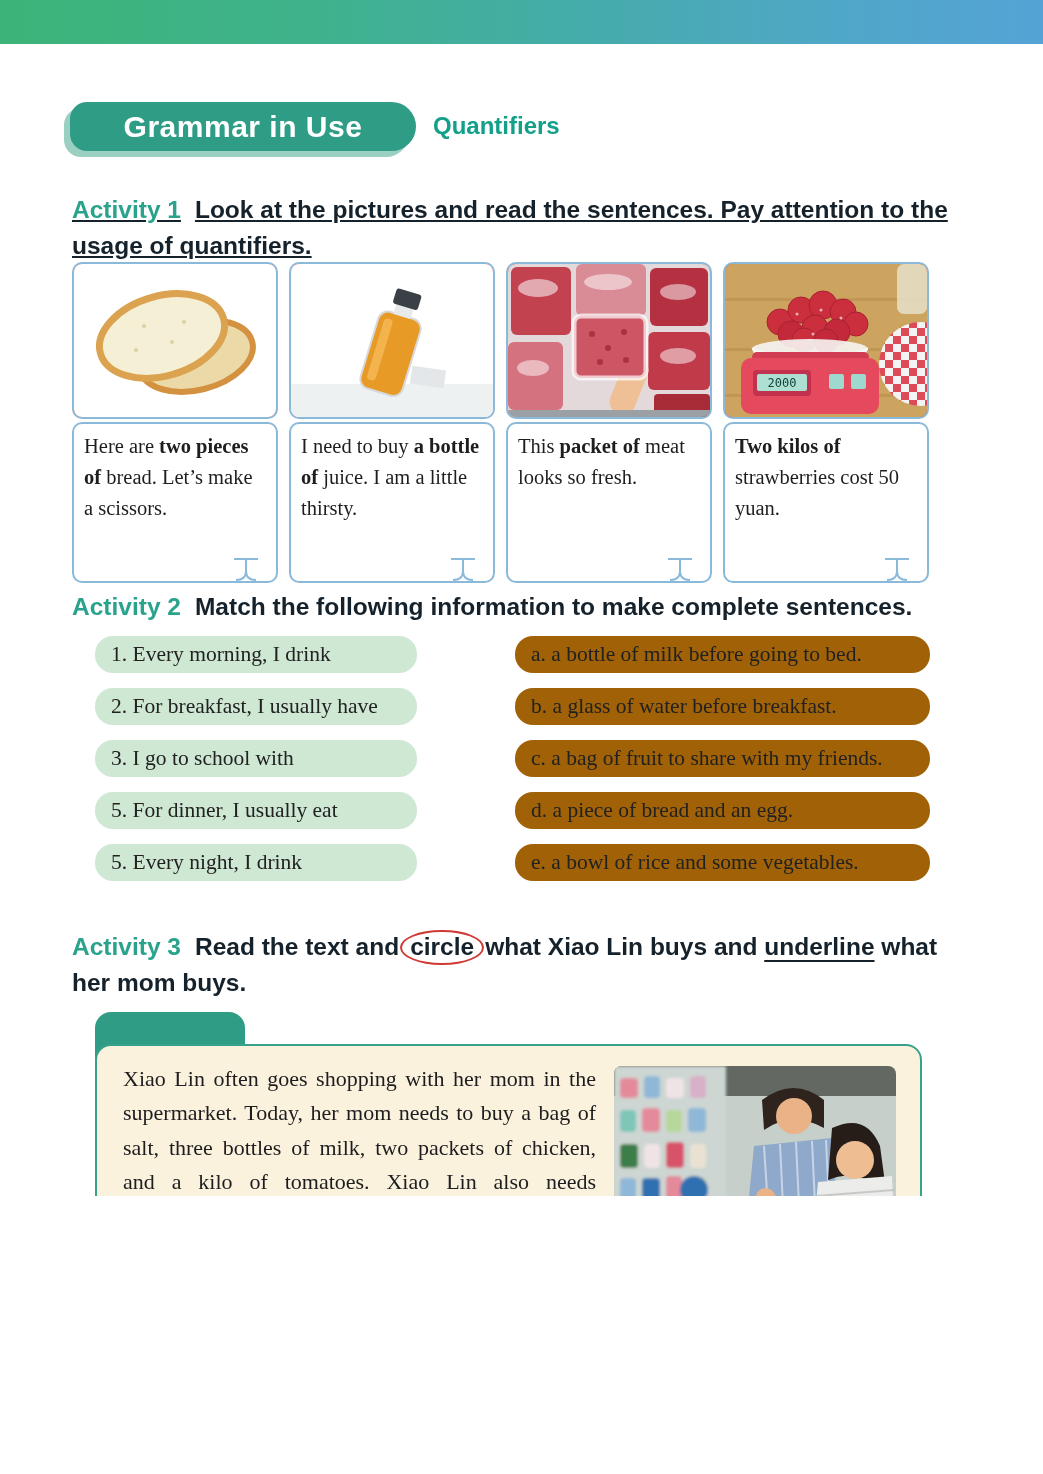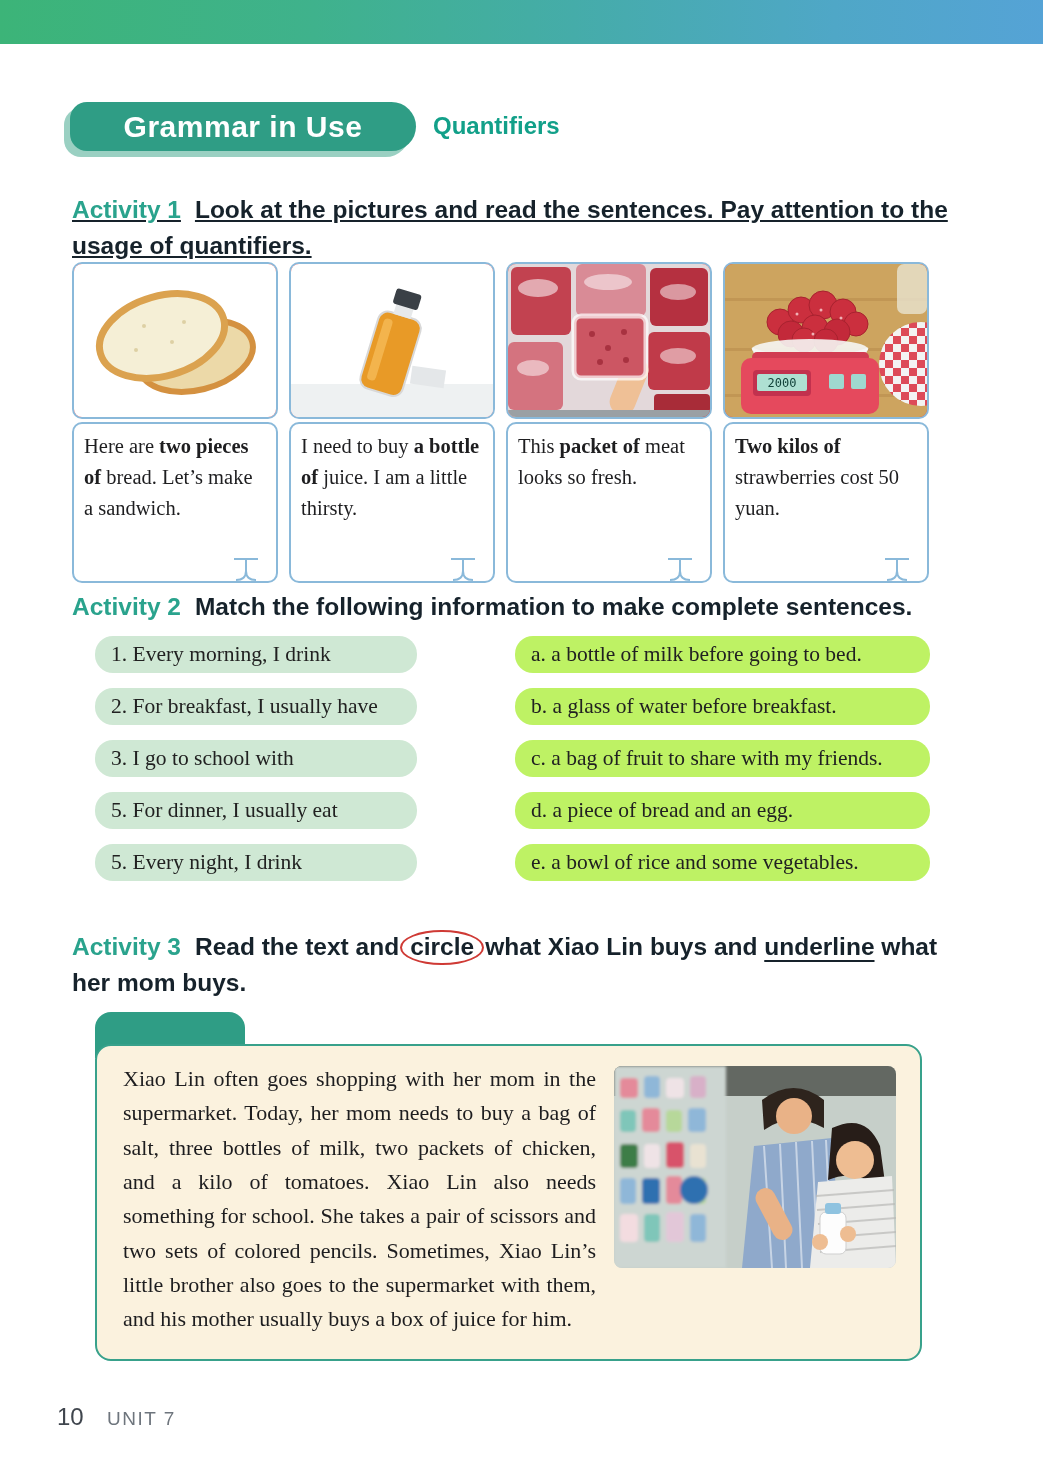--- a/index.html
+++ b/index.html
@@ -1,16 +1,16 @@
 <!DOCTYPE html>
 <html><head>
 <meta charset="utf-8">
 <style>
   html,body{margin:0;padding:0;background:#ffffff;}
-  .page{position:relative;width:1043px;height:1474px;background:#ffffff;overflow:hidden;
+  .page{position:relative;width:1043px;height:1196px;background:#ffffff;overflow:hidden;
         font-family:"Liberation Sans",sans-serif;}
   .b{font-weight:bold;}
   .u{text-decoration:underline;text-underline-offset:5px;text-decoration-thickness:2px;}
   .circ{display:inline-block;border:2.5px solid #cf3a35;border-radius:50%;padding:0 8px 2px 8px;margin:0 1px;line-height:1.2;}
 
   
   .top-bar{position:absolute;top:0;left:0;width:1043px;height:44px;
            background:linear-gradient(90deg,#3cb478 0%,#3fb28c 30%,#45aca9 55%,#4fa7c7 80%,#55a3d6 100%);}
 
   
@@ -36,21 +36,21 @@
                 padding:7px 10px;box-sizing:content-box;font-family:"Liberation Serif",serif;
                 font-size:20.5px;line-height:1.5;color:#1e1e20;}
   .corner-mark{position:absolute;right:12px;bottom:-2px;}
 
   
   .match-grid{position:absolute;left:95px;top:636px;display:grid;
               grid-template-columns:322px 415px;column-gap:98px;row-gap:15px;}
   .pill{height:37px;border-radius:18px;display:flex;align-items:center;padding:0 16px;
         box-sizing:border-box;font-family:"Liberation Serif",serif;font-size:21.5px;color:#212121;}
   .pill.green{background:#cfe8d4;width:322px;}
-  .pill.blue{background:#bef264;width:415px;}
+  .pill.blue{background:#a16207;width:415px;}
 
   
   .reading-tab{position:absolute;left:95px;top:1012px;width:150px;height:46px;background:#2f9d85;
                border-radius:16px 16px 0 0;}
   .reading-box{position:absolute;left:95px;top:1044px;width:827px;height:317px;background:#fbf2de;
                border:2px solid #38a18b;border-radius:16px;box-sizing:border-box;padding:16px 24px 12px 26px;}
   .float-photo{float:right;width:282px;height:202px;margin:4px 0 8px 18px;border-radius:8px;overflow:hidden;}
   .float-photo svg{display:block;width:100%;height:100%;}
   .passage{margin:0;font-family:"Liberation Serif",serif;font-size:22px;line-height:1.56;
            text-align:justify;color:#1d1d1f;}
@@ -83,21 +83,21 @@
           <rect width="202" height="153" fill="#ffffff"></rect>
           <ellipse transform="rotate(-14 122 92)" cx="122" cy="92" rx="58" ry="34" fill="#ecd9a8" stroke="#d49140" stroke-width="6"></ellipse>
           <ellipse transform="rotate(-16 88 72)" cx="88" cy="72" rx="64" ry="40" fill="#f5efd6" stroke="#dba24f" stroke-width="7"></ellipse>
           <circle cx="70" cy="62" r="2" fill="#ddd0a4"></circle>
             <circle cx="98" cy="78" r="2" fill="#ddd0a4"></circle>
           <circle cx="110" cy="58" r="2" fill="#ddd0a4"></circle>
             <circle cx="62" cy="86" r="2" fill="#ddd0a4"></circle>
         </svg>
       </div>
       <div class="card-caption">
-        <span><span>Here are </span><span class="b">two pieces of</span><span> bread. Let’s make a sandwich.</span></span>
+        <span><span>Here are </span><span class="b">two pieces of</span><span> bread. Let’s make a scissors.</span></span>
         <svg class="corner-mark" width="34" height="30" viewBox="0 0 34 30">
           <path d="M4 6 H28 M16 6 V18 M16 18 Q16 27 6 27 M16 18 Q16 27 26 27" fill="none" stroke="#8ab9da" stroke-width="2"></path>
         </svg>
       </div>
     </div>
 
     <div class="card">
       <div class="card-image">
         <svg viewBox="0 0 202 153">
           <rect width="202" height="153" fill="#ffffff"></rect>

